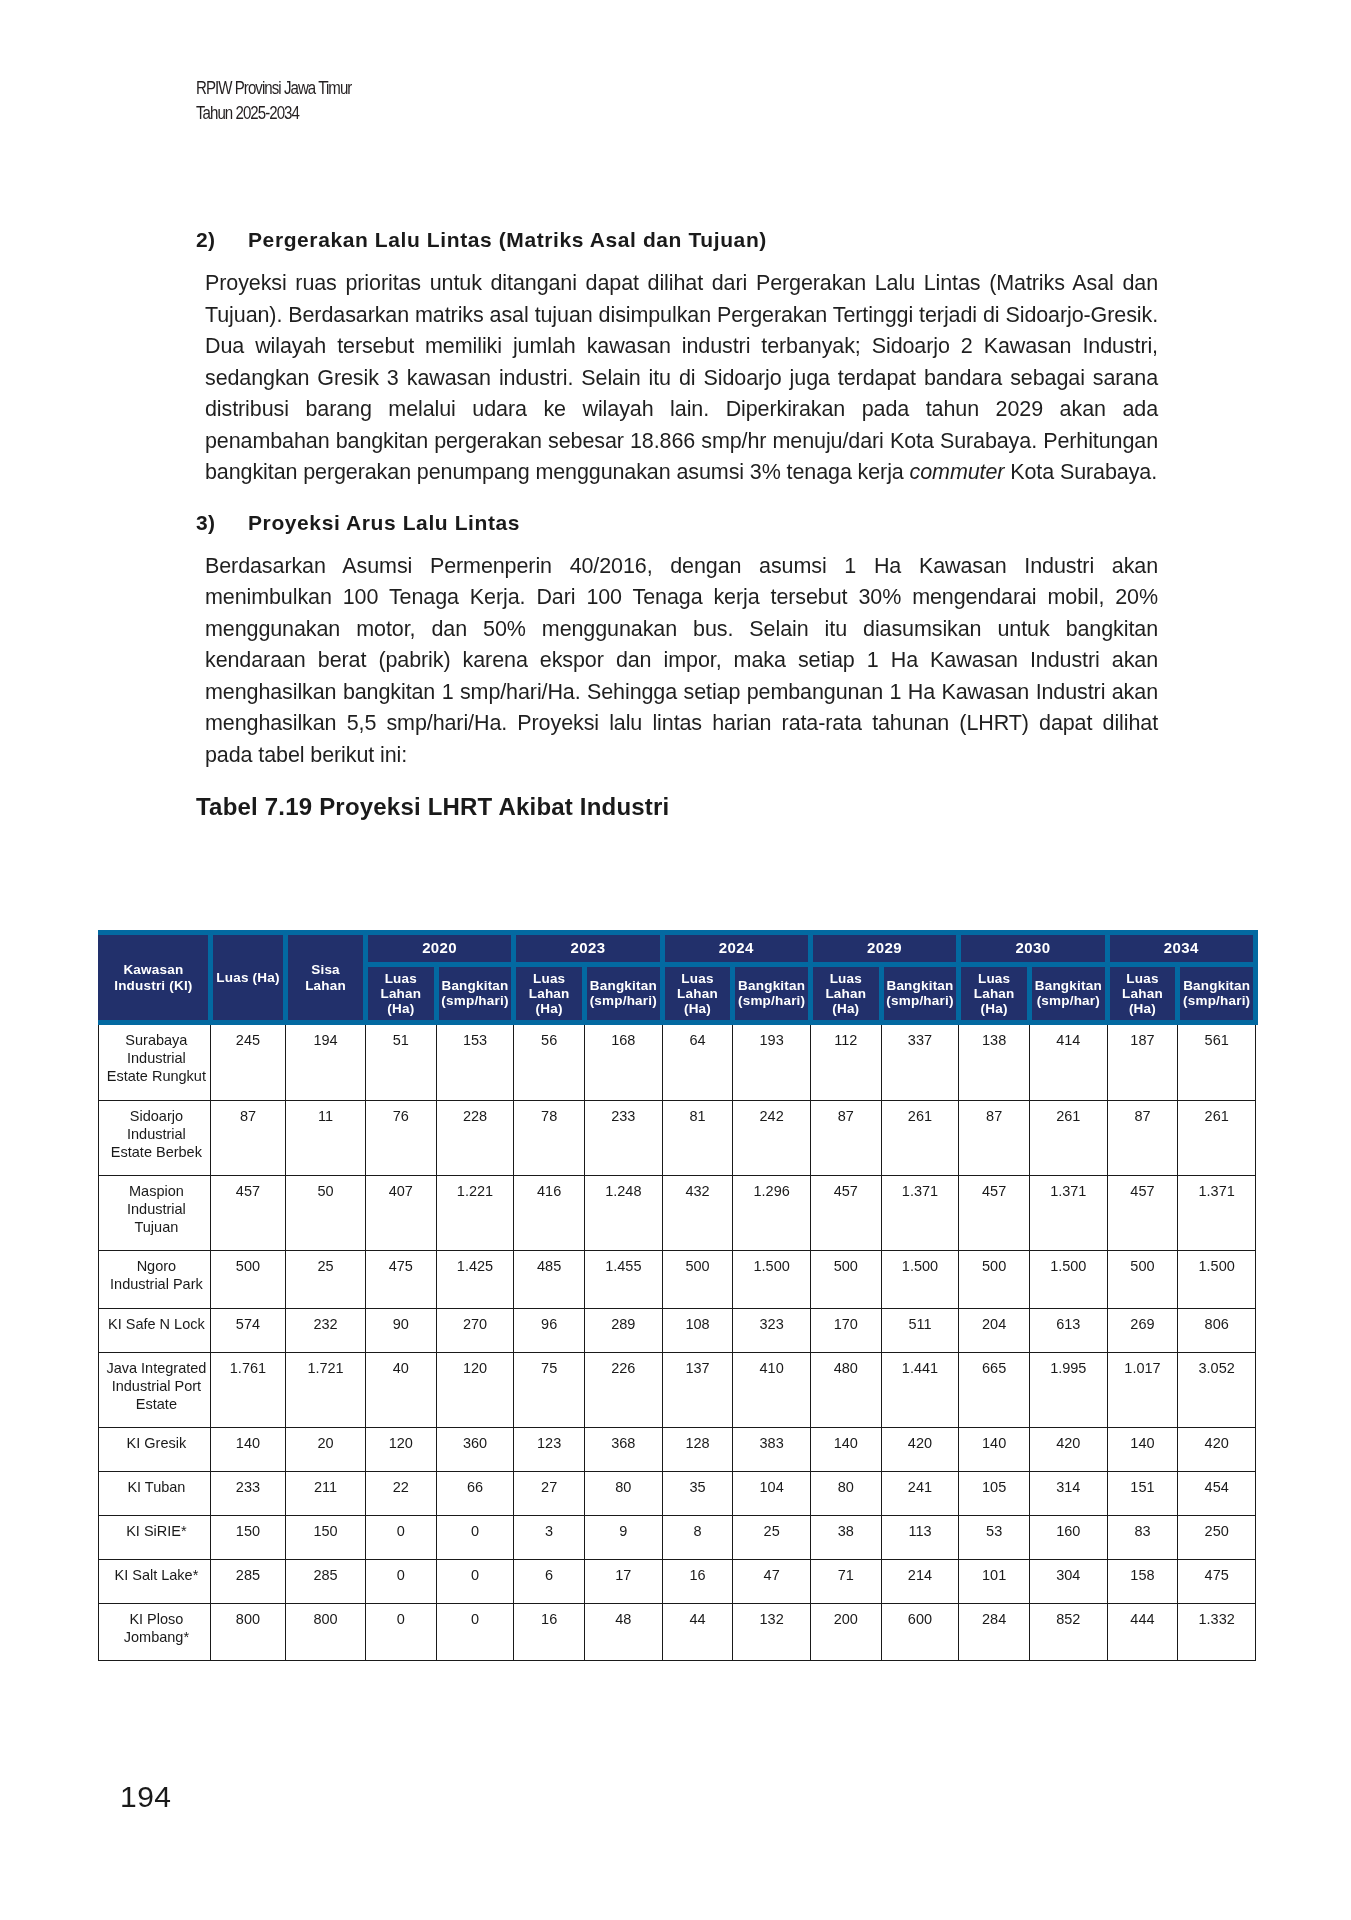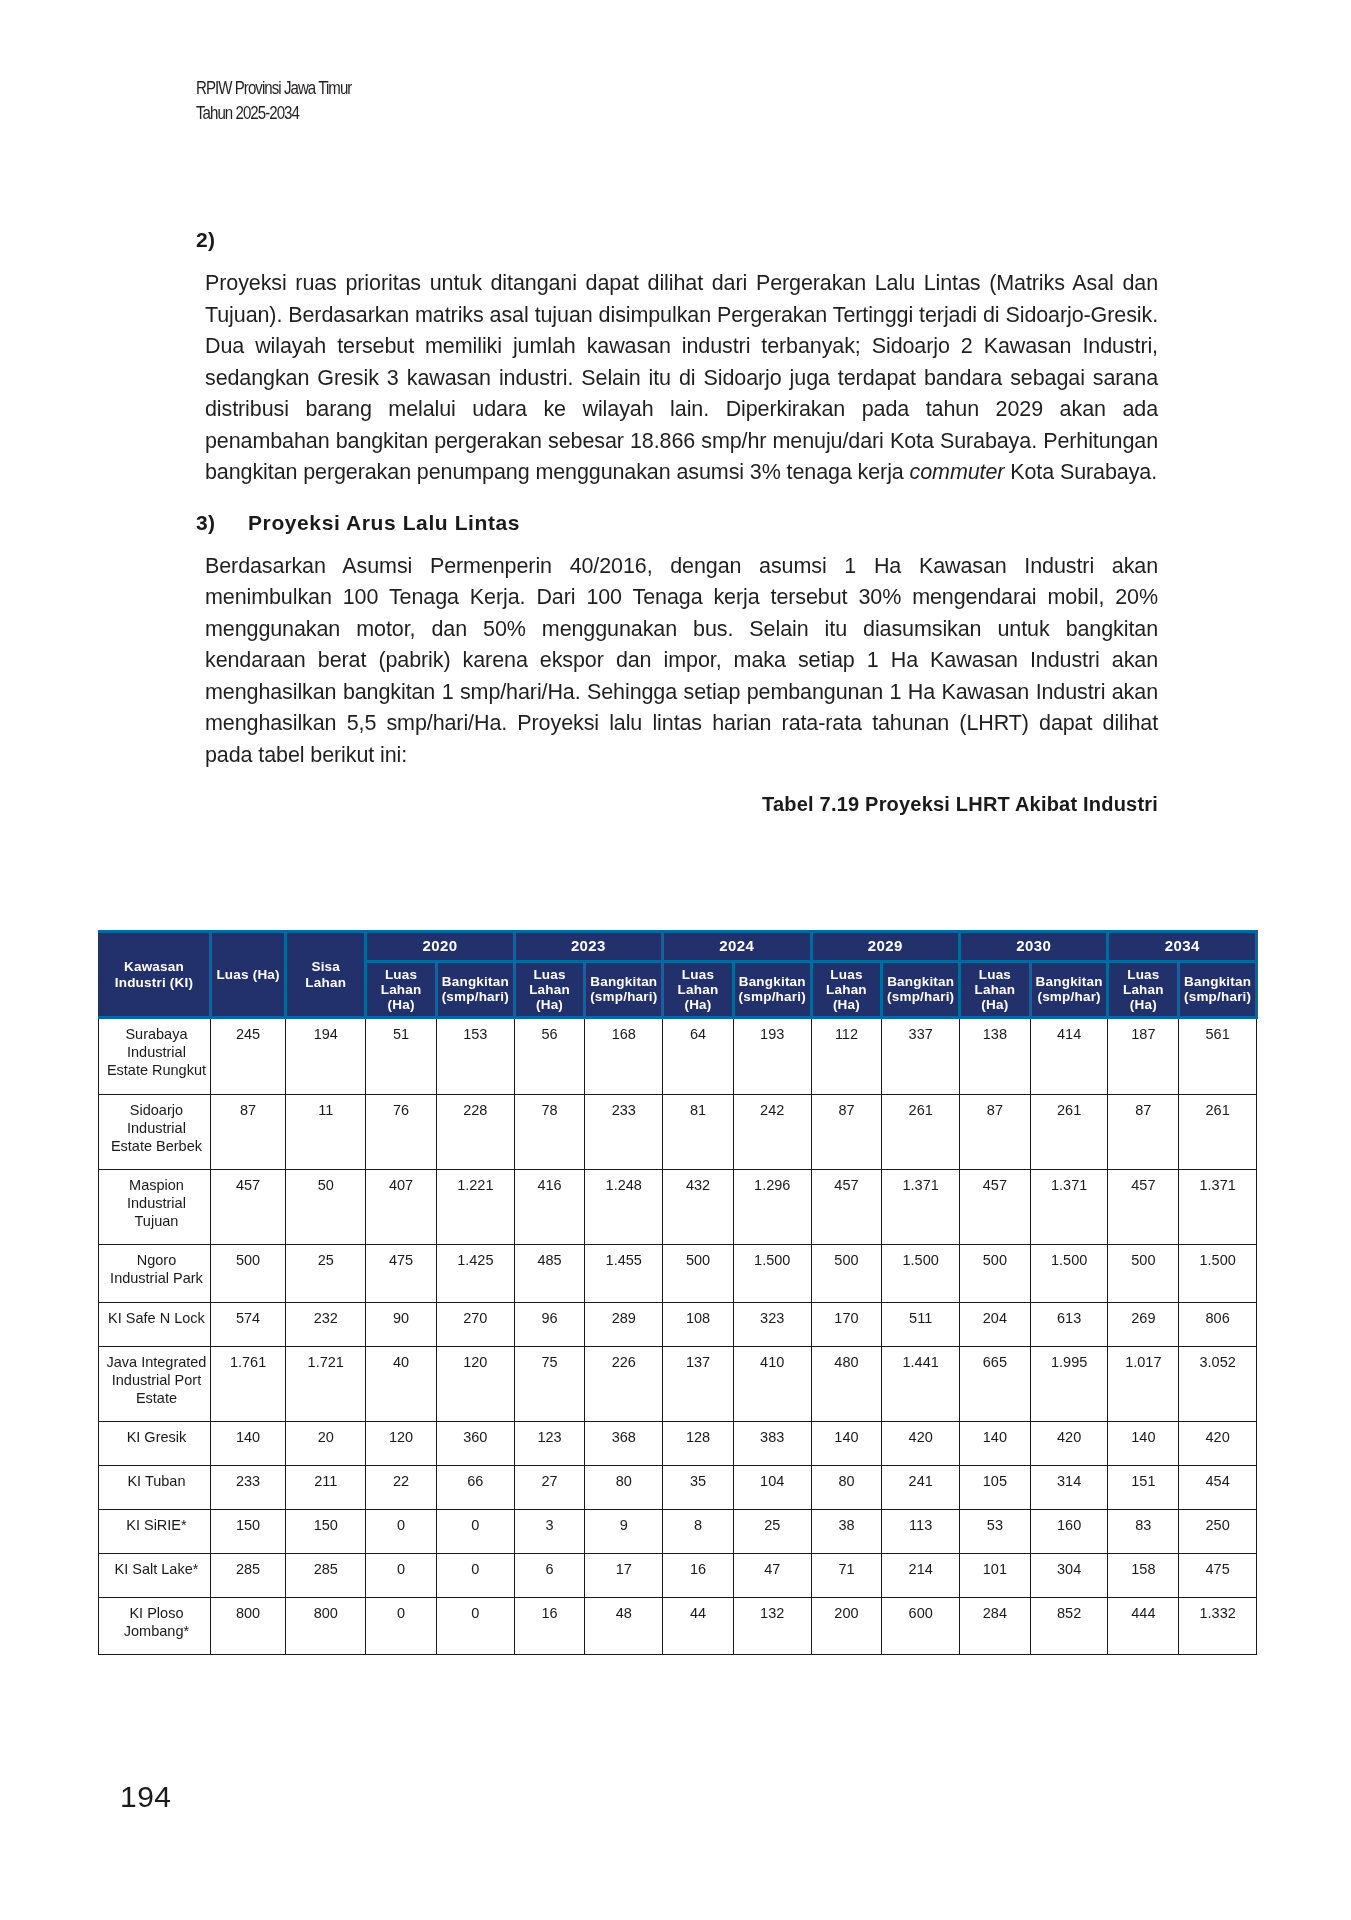--- a/index.html
+++ b/index.html
@@ -72,23 +72,23 @@
     margin: 0 0 22px 9px;
     text-align: justify;
     text-justify: inter-word;
     letter-spacing: -0.1px;
   }
   p.body-par em { font-style: italic; }
 
   
   .table-title {
     font-family: "Liberation Sans", sans-serif;
-    font-size: 20px;
+    font-size: 24px;
     font-weight: bold;
-    text-align: right;
+    text-align: left;
     color: #1a1a1a;
     margin: 10px 0 14px 0;
     letter-spacing: 0.2px;
   }
 
   .table-wrap {
     position: absolute;
     left: 98px;
     top: 930px;
     width: 1160px;
@@ -107,21 +107,21 @@
   }
   table.lhrt thead th {
     background: #22306b;
     color: #ffffff;
     font-size: 13.5px;
     font-weight: bold;
     line-height: 1.12;
     text-align: center;
     vertical-align: middle;
     padding: 4px 2px;
-    border: 3px solid #0369a1;
+    border: 5px solid #0369a1;
     letter-spacing: 0.2px;
   }
   table.lhrt thead th.yr {
     font-size: 15px;
     padding: 5px 2px 5px 2px;
     letter-spacing: 0.4px;
   }
   table.lhrt thead th.sep-left { border-left: 1.5px solid #ffffff; }
   table.lhrt thead th.outer-left { border-left: 1px solid #22306b; margin-top: 32px; }
 
@@ -166,20 +166,21 @@
 
   <div class="running-header">
     <div>RPIW Provinsi Jawa Timur</div>
     <div>Tahun 2025-2034</div>
   </div>
 
   <div class="content">
 
     <h2 class="section-heading">
       <span class="num">2)</span>
+      <span class="txt">Pergerakan Lalu Lintas (Matriks Asal dan Tujuan)</span>
     </h2>
 
     <p class="body-par"><span>Proyeksi ruas prioritas untuk ditangani dapat dilihat dari Pergerakan Lalu Lintas (Matriks Asal dan Tujuan). Berdasarkan matriks asal tujuan disimpulkan Pergerakan Tertinggi terjadi di Sidoarjo-Gresik. Dua wilayah tersebut memiliki jumlah kawasan industri terbanyak; Sidoarjo 2 Kawasan Industri, sedangkan Gresik 3 kawasan industri. Selain itu di Sidoarjo juga terdapat bandara sebagai sarana distribusi barang melalui udara ke wilayah lain. Diperkirakan pada tahun 2029 akan ada penambahan bangkitan pergerakan sebesar 18.866 smp/hr menuju/dari Kota Surabaya. Perhitungan bangkitan pergerakan penumpang menggunakan asumsi 3% tenaga kerja </span><em>commuter</em><span> Kota Surabaya.</span></p>
 
     <h2 class="section-heading">
       <span class="num">3)</span>
       <span class="txt">Proyeksi Arus Lalu Lintas</span>
     </h2>
 
     <p class="body-par">Berdasarkan Asumsi Permenperin 40/2016, dengan asumsi 1 Ha Kawasan Industri akan menimbulkan 100 Tenaga Kerja. Dari 100 Tenaga kerja tersebut 30% mengendarai mobil, 20% menggunakan motor, dan 50% menggunakan bus. Selain itu diasumsikan untuk bangkitan kendaraan berat (pabrik) karena ekspor dan impor, maka setiap 1 Ha Kawasan Industri akan menghasilkan bangkitan 1 smp/hari/Ha.  Sehingga setiap pembangunan 1 Ha Kawasan Industri akan menghasilkan 5,5 smp/hari/Ha. Proyeksi lalu lintas harian rata-rata tahunan (LHRT) dapat dilihat pada tabel berikut ini:</p>

